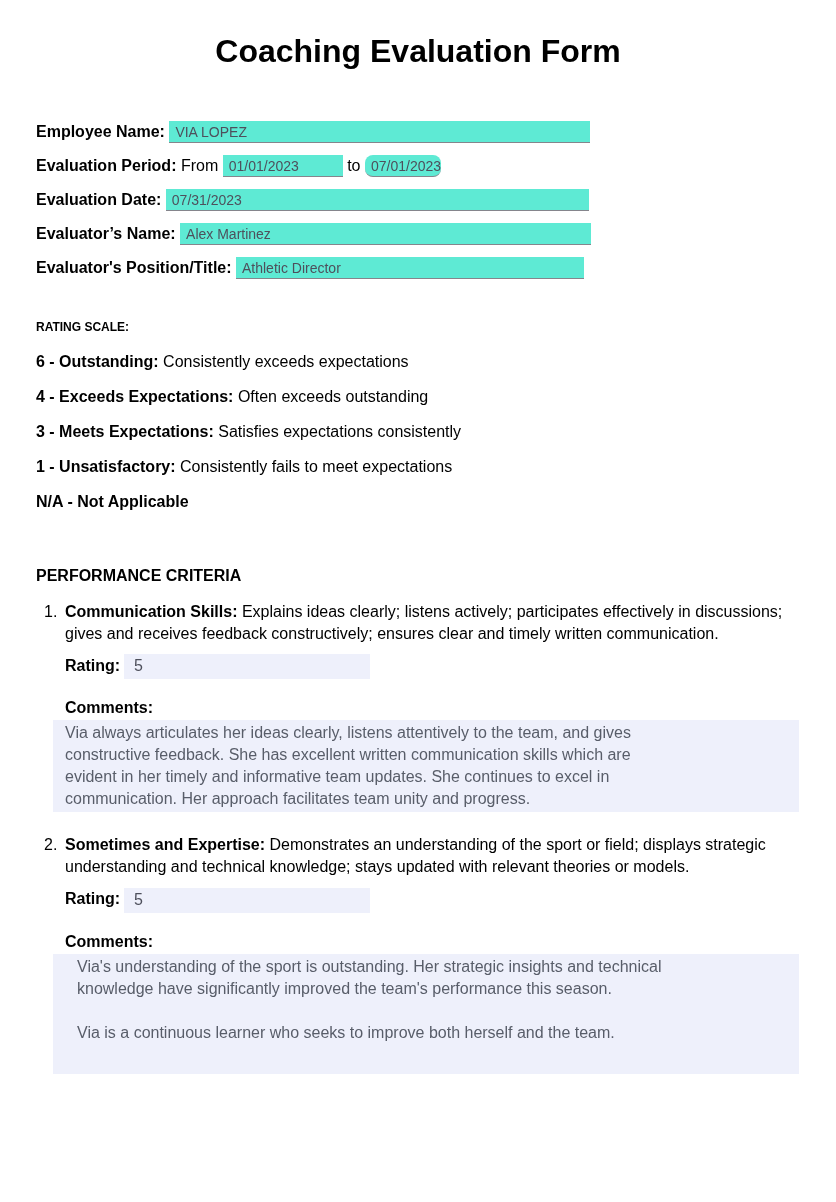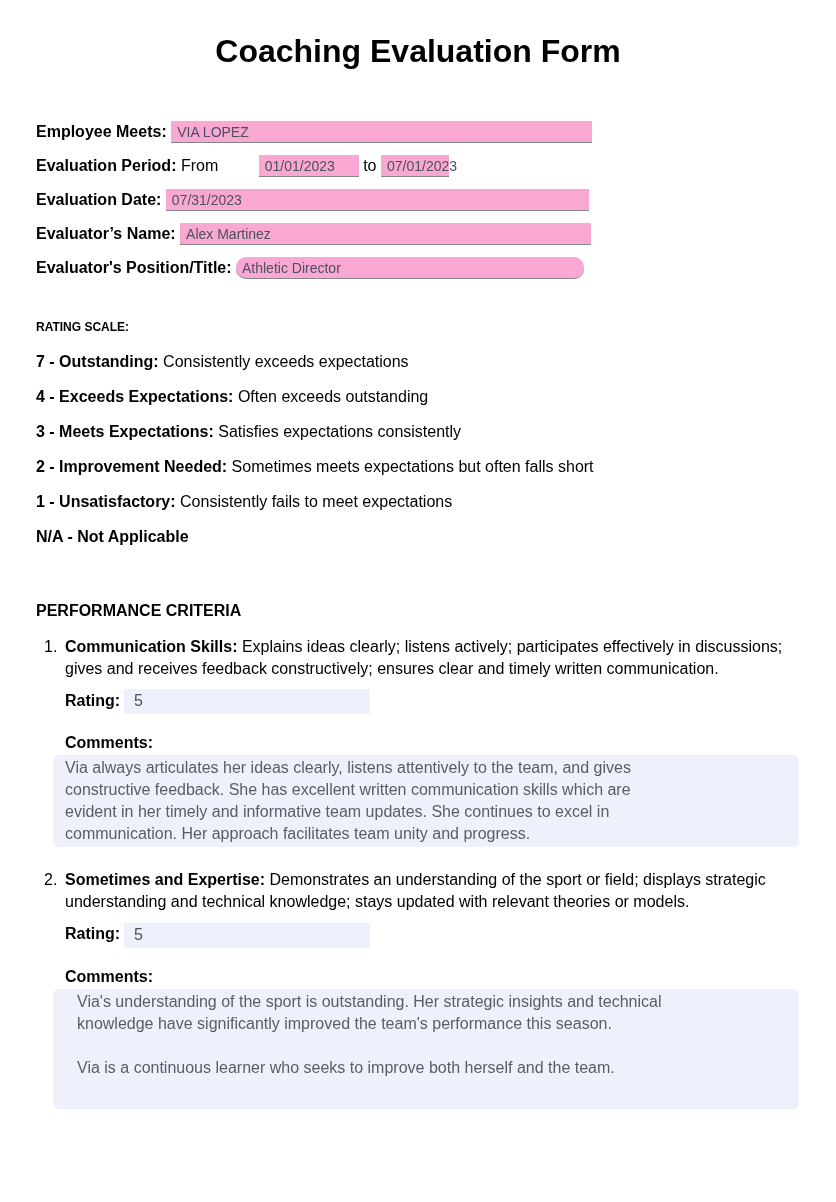--- a/index.html
+++ b/index.html
@@ -19,35 +19,35 @@
     line-height: 38px;
     letter-spacing: 0px;
   }
 
   
   .fields { margin: 51px 0 0 36px; }
   .frow { line-height: 22px; margin-bottom: 12px; font-size: 16px; white-space: nowrap; }
   .flabel { font-weight: bold; }
   .ffield {
     display: inline-block;
-    background: #f9a8d4;
+    background: #5eead4;
     border-bottom: 1px solid #85858c;
     height: 22px;
     line-height: 20px;
     vertical-align: baseline;
     font-size: 14px;
     color: #4e505c;
     padding: 1px 0 0 6px;
   }
   .ffield.w-name   { width: 421px; }
   .ffield.w-date   { width: 423px; }
   .ffield.w-ename  { width: 411px; }
-  .ffield.w-pos    { width: 348px; border-radius: 10px; }
-  .ffield.w-from   { width: 100px; margin-left: 36px; }
-  .ffield.w-to     { width: 68px;  }
+  .ffield.w-pos    { width: 348px; }
+  .ffield.w-from   { width: 120px; }
+  .ffield.w-to     { width: 76px; border-radius: 8px;  }
 
   
   .rs { margin: 37px 0 0 36px; }
   .rs-head { font-size: 12px; font-weight: bold; line-height: 22px; margin-bottom: 13px; }
   .rs-item { font-size: 16px; line-height: 22px; margin-bottom: 13px; }
   .rs-item b { font-weight: bold; }
 
   
   .pc { margin: 52px 0 0 36px; }
   .pc-head { font-size: 16px; font-weight: bold; line-height: 22px; margin-bottom: 14px; }
@@ -76,34 +76,33 @@
   .comments-box {
     margin-top: 1px;
     margin-left: -12px;
     width: 746px;
     background: #eef0fb;
     color: #585d69;
     font-size: 16px;
     line-height: 22px;
     padding: 2px 12px;
     white-space: pre-wrap;
-    border-radius: 6px;
   }
   .comments-box.tall { min-height: 120px; padding-left: 24px; }
 </style>
 </head>
 <body>
 
 <div class="page">
 
   <h1 class="doc-title">Coaching Evaluation Form</h1>
 
   <div class="fields">
     <div class="frow">
-      <span class="flabel">Employee Meets:</span>
+      <span class="flabel">Employee Name:</span>
       <span class="ffield w-name">VIA LOPEZ</span>
     </div>
 
     <div class="frow">
       <span class="flabel">Evaluation Period:</span>
       <span>From</span>
       <span class="ffield w-from">01/01/2023</span>
       <span>to</span>
       <span class="ffield w-to">07/01/2023</span>
     </div>
@@ -119,24 +118,23 @@
     </div>
 
     <div class="frow">
       <span class="flabel">Evaluator's Position/Title:</span>
       <span class="ffield w-pos">Athletic Director</span>
     </div>
   </div>
 
   <div class="rs">
     <div class="rs-head">RATING SCALE:</div>
-    <p class="rs-item"><b>7 - Outstanding:</b> <span>Consistently exceeds expectations</span></p>
+    <p class="rs-item"><b>6 - Outstanding:</b> <span>Consistently exceeds expectations</span></p>
     <p class="rs-item"><b>4 - Exceeds Expectations:</b> <span>Often exceeds outstanding</span></p>
     <p class="rs-item"><b>3 - Meets Expectations:</b> <span>Satisfies expectations consistently</span></p>
-    <p class="rs-item"><b>2 - Improvement Needed:</b> <span>Sometimes meets expectations but often falls short</span></p>
     <p class="rs-item"><b>1 - Unsatisfactory:</b> <span>Consistently fails to meet expectations</span></p>
     <p class="rs-item"><b>N/A - Not Applicable</b></p>
   </div>
 
   <div class="pc">
     <div class="pc-head">PERFORMANCE CRITERIA</div>
 
     <div class="pc-item">
       <span class="pc-num">1.</span>
       <div class="pc-body">

